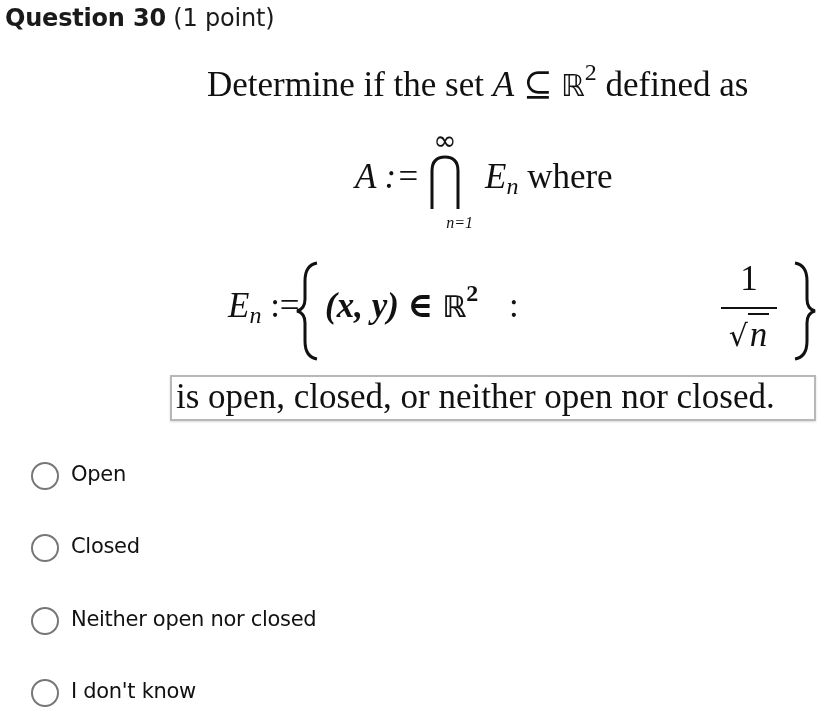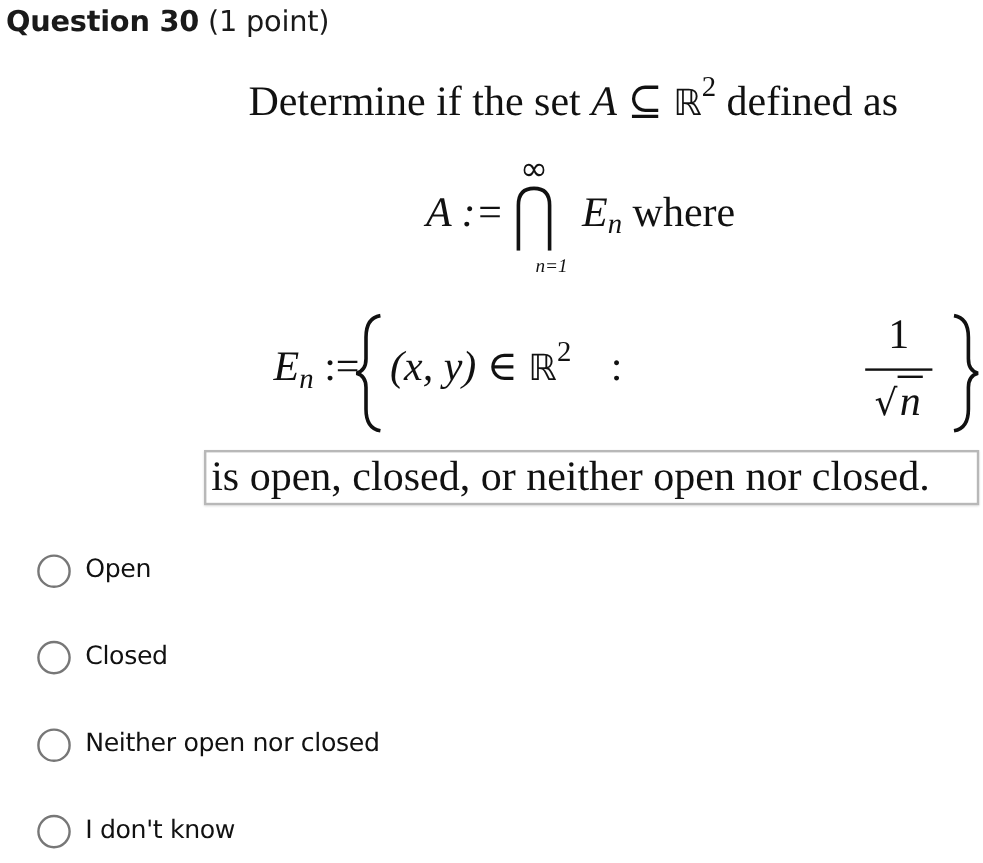--- a/index.html
+++ b/index.html
@@ -225,21 +225,21 @@
 </div>
 
 <div class="math line3">
   <div class="seg" style="left:0px;margin-left:33px;">
     <span class="it">E</span><span class="sub">n</span>
     <span>:=</span>
   </div>
   <svg style="left:100px; top:6px;" width="26" height="100" viewBox="0 0 26 100">
     <path d="M22 2 Q10 4 10 20 L10 38 Q10 48 2 50 Q10 52 10 62 L10 80 Q10 96 22 98" fill="none" stroke="#111" stroke-width="3"></path>
   </svg>
-  <div class="seg" style="left:130px;">
+  <div class="seg" style="left:130px;font-weight:bold;">
     <span class="it">(x, y) ∈ </span><span class="bb">ℝ</span><span class="sup">2</span>
   </div>
   <div class="seg" style="left:314px;">:</div>
   <div class="frac">
     <div class="num">1</div>
     <div class="bar"></div>
     <div class="den">
       <span class="sqrt">√</span><span class="rad">n</span>
     </div>
   </div>

